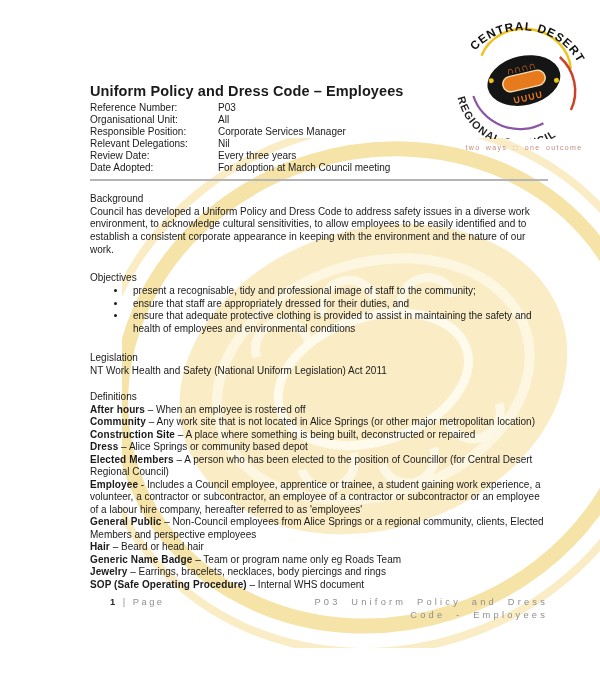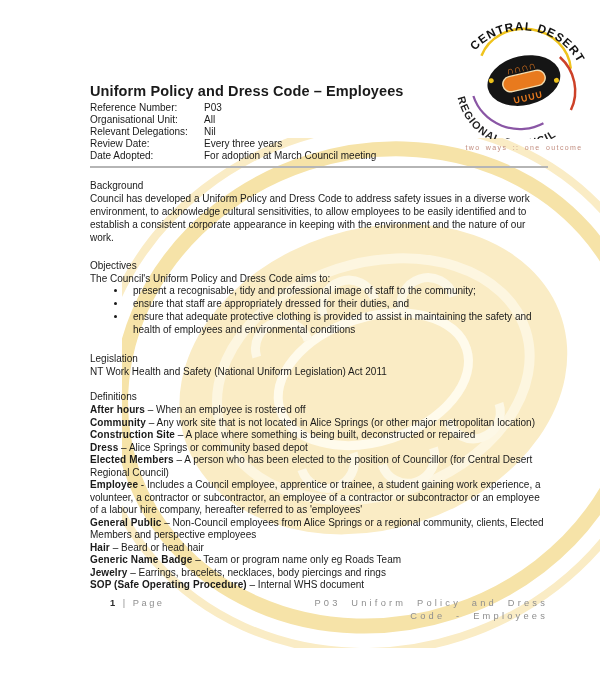--- a/index.html
+++ b/index.html
@@ -6,21 +6,21 @@
   .page{
     position:relative;width:600px;height:700px;background:#fff;overflow:hidden;
     font-family:"Liberation Sans",sans-serif;color:var(--brand-black,#1a1a1a);
   }
   
   .watermark{position:absolute;top:138px;left:122px;width:482px;height:510px;z-index:0;pointer-events:none;}
   
   .content{position:relative;z-index:1;padding:83px 52px 0 90px;}
   h1{font-size:14.5px;font-weight:bold;margin:0 0 3px 0;letter-spacing:.1px;}
   .meta-row{font-size:10px;line-height:12.1px;}
-  .meta-label{display:inline-block;width:114px;}
+  .meta-label{display:inline-block;width:128px;}
   .rule{height:2px;background:var(--rule-gray,#b5b5b5);margin:4px 0 0 0;}
   h2{font-size:10px;font-weight:normal;margin:15px 0 2px 0;}
   h2.first{margin-top:12px;}
   h2.leg{margin-top:16px;}
   h2.defs{margin-top:13px;}
   .body-text{font-size:10px;line-height:12.8px;margin:0;}
   ul.bullets{margin:0;padding-left:37px;font-size:10px;line-height:12.8px;}
   ul.bullets li{padding-left:6px;}
   .def{font-size:10px;line-height:12.5px;}
   .def b{letter-spacing:.1px;}
@@ -83,32 +83,32 @@
     <div class="logo-tagline">two ways :: one outcome</div>
   </div>
 
   <div class="content">
 
     <h1>Uniform Policy and Dress Code – Employees</h1>
 
     <div>
       <div class="meta-row"><span class="meta-label">Reference Number:</span><span class="meta-value">P03</span></div>
       <div class="meta-row"><span class="meta-label">Organisational Unit:</span><span class="meta-value">All</span></div>
+      <div class="meta-row"><span class="meta-label">Responsible Position:</span><span class="meta-value">Corporate Services Manager</span></div>
       <div class="meta-row"><span class="meta-label">Relevant Delegations:</span><span class="meta-value">Nil</span></div>
       <div class="meta-row"><span class="meta-label">Review Date:</span><span class="meta-value">Every three years</span></div>
       <div class="meta-row"><span class="meta-label">Date Adopted:</span><span class="meta-value">For adoption at March Council meeting</span></div>
     </div>
 
     <div class="rule"></div>
 
     <h2 class="first">Background</h2>
     <p class="body-text">Council has developed a Uniform Policy and Dress Code to address safety issues in a diverse work environment, to acknowledge cultural sensitivities, to allow employees to be easily identified and to establish a consistent corporate appearance in keeping with the environment and the nature of our work.</p>
 
     <h2>Objectives</h2>
-    <p class="body-text">The Council's Uniform Policy and Dress Code aims to:</p>
     <ul class="bullets">
       <li>present a recognisable, tidy and professional image of staff to the community;</li>
       <li>ensure that staff are appropriately dressed for their duties, and</li>
       <li>ensure that adequate protective clothing is provided to assist in maintaining the safety and health of employees and environmental conditions</li>
     </ul>
 
     <h2 class="leg">Legislation</h2>
     <p class="body-text">NT Work Health and Safety (National Uniform Legislation) Act 2011</p>
 
     <h2 class="defs">Definitions</h2>

